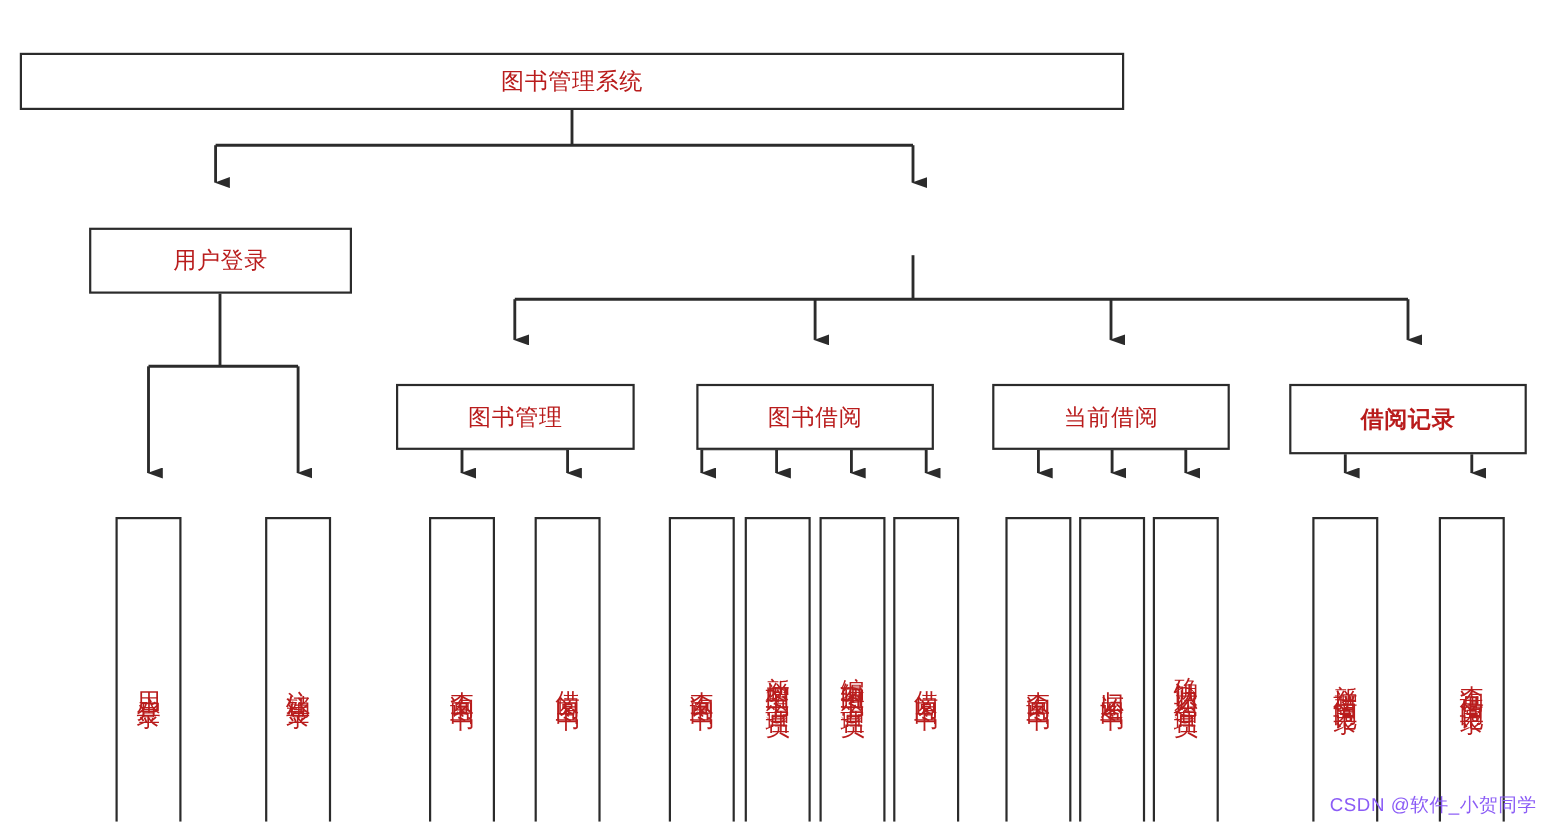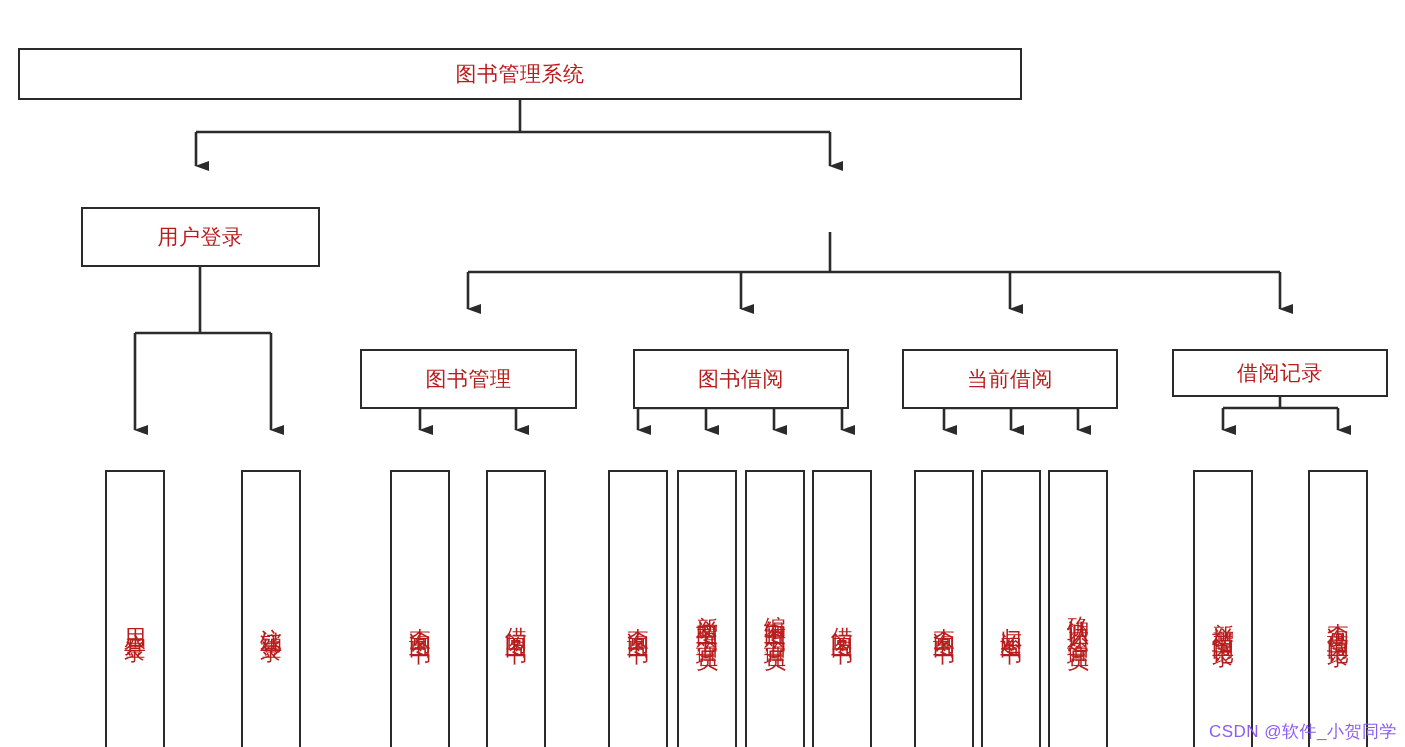--- a/index.html
+++ b/index.html
@@ -129,21 +129,21 @@
 
   <div class="node h" style="left:360px; top:314px; width:217px; height:60px;">
     <span>图书管理</span>
   </div>
   <div class="node h" style="left:633px; top:314px; width:216px; height:60px;">
     <span>图书借阅</span>
   </div>
   <div class="node h" style="left:902px; top:314px; width:216px; height:60px;">
     <span>当前借阅</span>
   </div>
-  <div class="node h" style="left:1172px; top:314px; width:216px; height:48px;">
+  <div class="node h" style="left:1172px; top:314px; width:216px; height:64px;font-weight:bold;">
     <span>借阅记录</span>
   </div>
 
   <div class="node v" style="left:105px; top:435px; width:60px; height:300px;">
     <span class="vtext">用户登录</span>
   </div>
   <div class="node v" style="left:241px; top:435px; width:60px; height:300px;">
     <span class="vtext">注销登录</span>
   </div>
 

